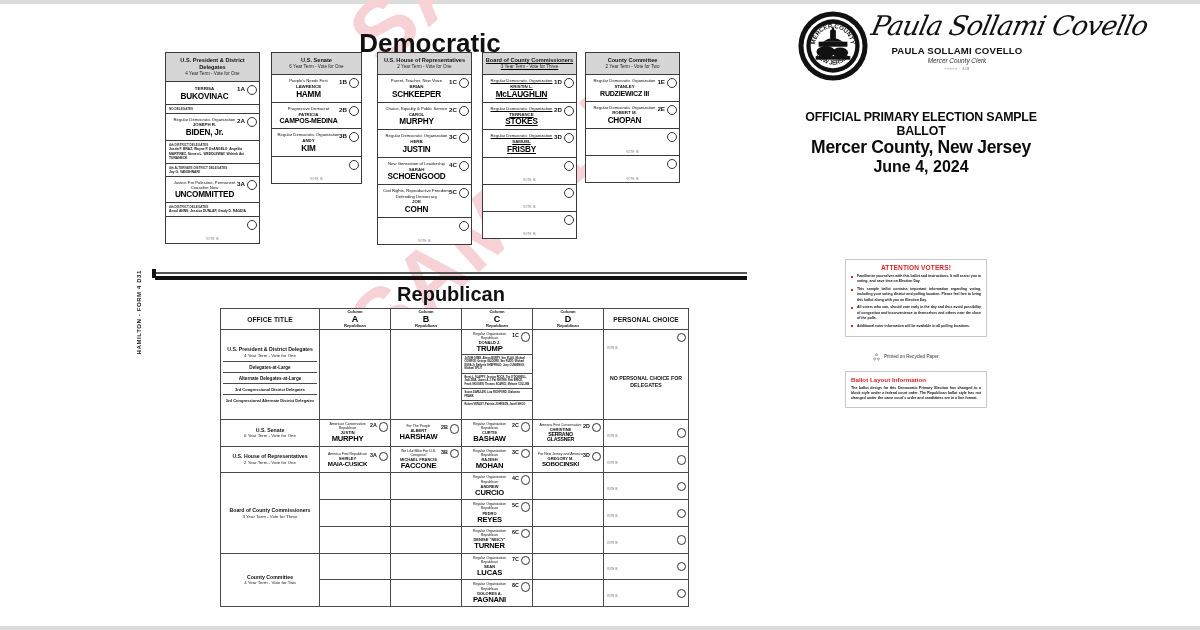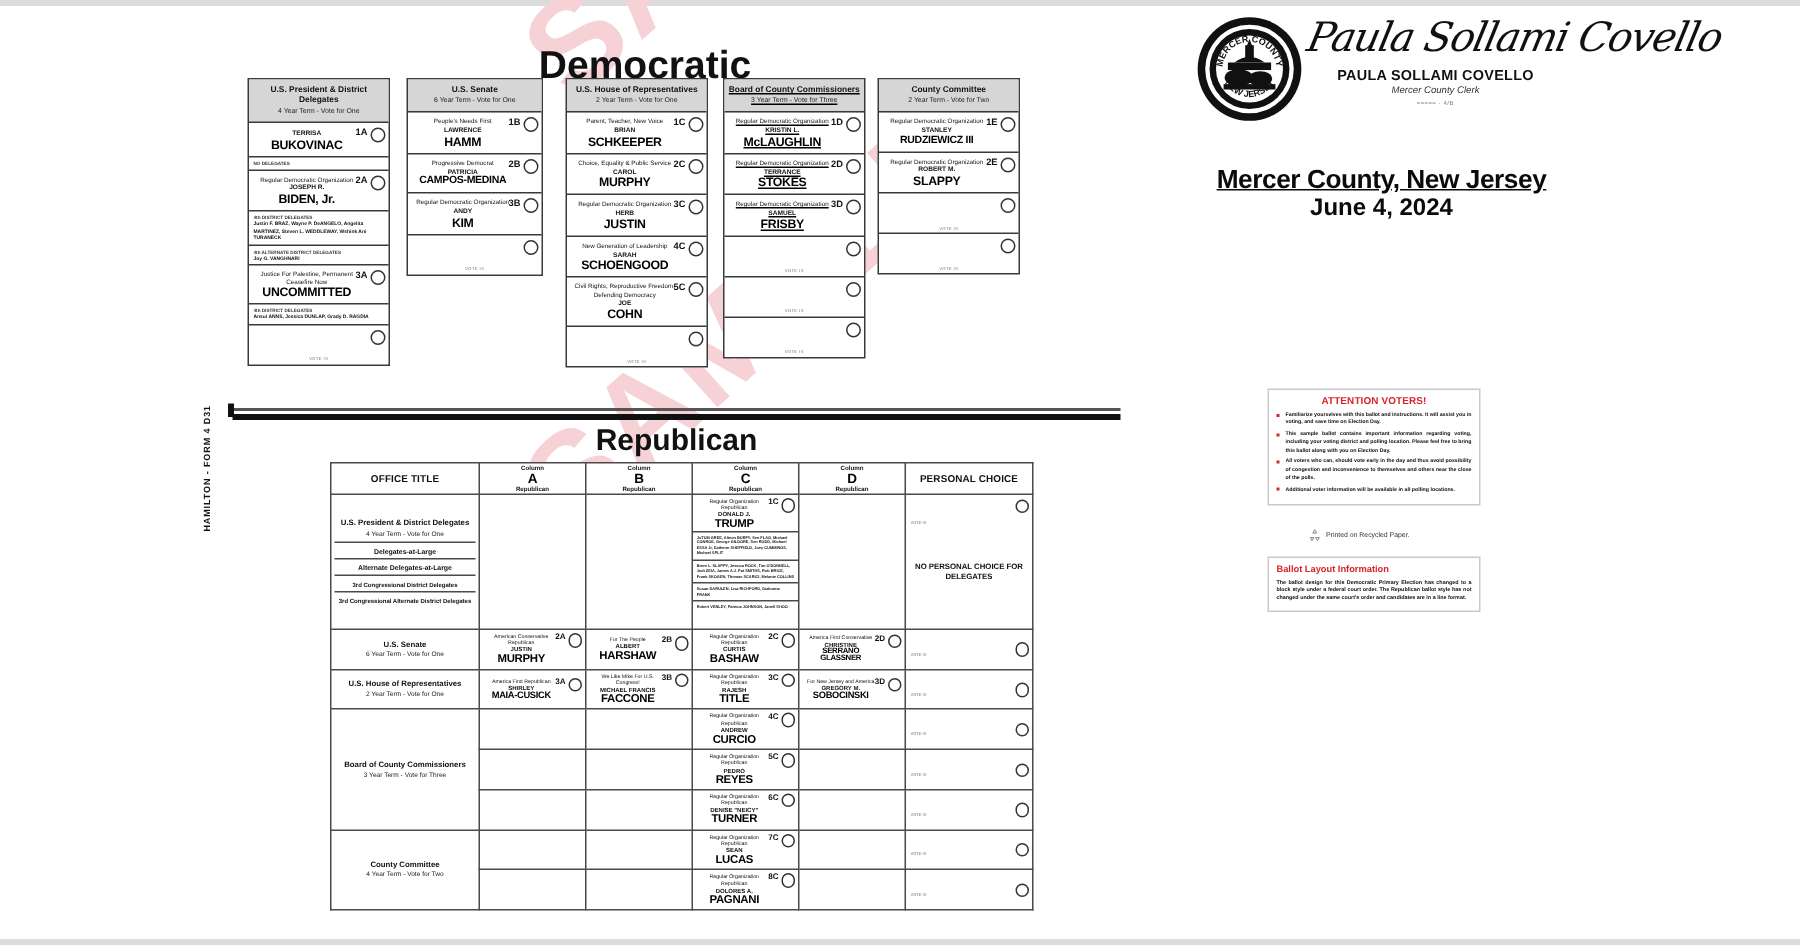--- a/index.html
+++ b/index.html
@@ -103,21 +103,21 @@
   .sig{position:absolute;left:872px;top:12px;width:170px;text-align:center;}
   .sig .script{font-family:"DejaVu Serif",serif;font-style:italic;font-size:27px;color:#111;
     transform:skewX(-12deg);letter-spacing:-1px;line-height:1;white-space:nowrap;}
   .sig .nm{font-size:9.6px;font-weight:bold;color:#111;margin-top:6px;letter-spacing:.2px;}
   .sig .ti{font-size:6.4px;font-style:italic;color:#333;margin-top:1px;}
   .sig .sq{margin-top:2px;font-size:4px;color:#777;letter-spacing:.4px;}
 
   .titleblk{position:absolute;left:780px;top:110px;width:282px;text-align:center;color:#0b0b0b;}
   .titleblk .t1{font-size:12.4px;font-weight:bold;letter-spacing:-.2px;}
   .titleblk .t2{font-size:23px;font-weight:bold;letter-spacing:-.4px;margin-top:2px;line-height:1.05;}
-  .titleblk .t3{font-size:17.5px;font-weight:bold;letter-spacing:-.3px;line-height:1.1;text-decoration:underline;}
+  .titleblk .t3{font-size:17.5px;font-weight:bold;letter-spacing:-.3px;line-height:1.1;}
   .titleblk .t4{font-size:16px;font-weight:bold;margin-top:1px;}
   .titleblk .t5{font-size:12.4px;font-weight:bold;margin-top:2px;}
 
   .attn{position:absolute;left:845px;top:259px;width:142px;border:1.2px solid #c9c9c9;background:#fff;
     padding:4px 5px 5px;box-sizing:border-box;}
   .attn h4{margin:0 0 3px;text-align:center;color:#d8232a;font-size:6.6px;font-weight:bold;letter-spacing:.1px;}
   .attn li{list-style:none;position:relative;padding-left:6px;font-size:3.5px;line-height:1.5;color:#111;
     text-align:justify;margin-bottom:2.5px;font-weight:bold;}
   .attn li:before{content:"";position:absolute;left:0;top:1.8px;width:2px;height:2px;background:#d8232a;}
   .attn ul{margin:0;padding:0;}
@@ -318,21 +318,21 @@
         <div class="cand">
           <div class="slogan">Regular Democratic Organization</div>
           <div class="fname">STANLEY</div>
           <div class="lname sm">RUDZIEWICZ III</div>
           <div class="rowid">1E</div>
           <div class="oval"></div>
         </div>
         <div class="cand">
           <div class="slogan">Regular Democratic Organization</div>
           <div class="fname">ROBERT M.</div>
-          <div class="lname">SLAPPY</div>
+          <div class="lname">CHOPAN</div>
           <div class="rowid">2E</div>
           <div class="oval"></div>
         </div>
         <div class="blank">
           <div class="oval"></div>
           <div class="voteis">VOTE IS</div>
         </div>
         <div class="blank">
           <div class="oval"></div>
           <div class="voteis">VOTE IS</div>
@@ -482,21 +482,21 @@
                 <div class="rfn">MICHAEL FRANCIS</div>
                 <div class="rln">FACCONE</div>
                 <div class="rrowid">3B</div>
                 <div class="roval"></div>
               </div>
             </td>
             <td>
               <div class="rcand ">
                 <div class="rslog">Regular Organization Republican</div>
                 <div class="rfn">RAJESH</div>
-                <div class="rln">TITLE</div>
+                <div class="rln">MOHAN</div>
                 <div class="rrowid">3C</div>
                 <div class="roval"></div>
               </div>
             </td>
             <td>
               <div class="rcand ">
                 <div class="rslog">For New Jersey and America</div>
                 <div class="rfn">GREGORY M.</div>
                 <div class="rln sm">SOBOCINSKI</div>
                 <div class="rrowid">3D</div>
@@ -653,20 +653,21 @@
   </div>
 
   <div class="sig">
     <div class="script">Paula Sollami Covello</div>
     <div class="nm">PAULA SOLLAMI COVELLO</div>
     <div class="ti">Mercer County Clerk</div>
     <div class="sq">≈≈≈≈≈ · 4/B</div>
   </div>
 
   <div class="titleblk">
+    <div class="t1">OFFICIAL PRIMARY ELECTION SAMPLE BALLOT</div>
     <div class="t3">Mercer County, New Jersey</div>
     <div class="t4">June 4, 2024</div>
   </div>
 
   <div class="attn">
     <h4>ATTENTION VOTERS!</h4>
     <ul id="attnList">
         <li>Familiarize yourselves with this ballot and instructions. It will assist you in voting, and save time on Election Day.</li>
         <li>This sample ballot contains important information regarding voting, including your voting district and polling location. Please feel free to bring this ballot along with you on Election Day.</li>
         <li>All voters who can, should vote early in the day and thus avoid possibility of congestion and inconvenience to themselves and others near the close of the polls.</li>

